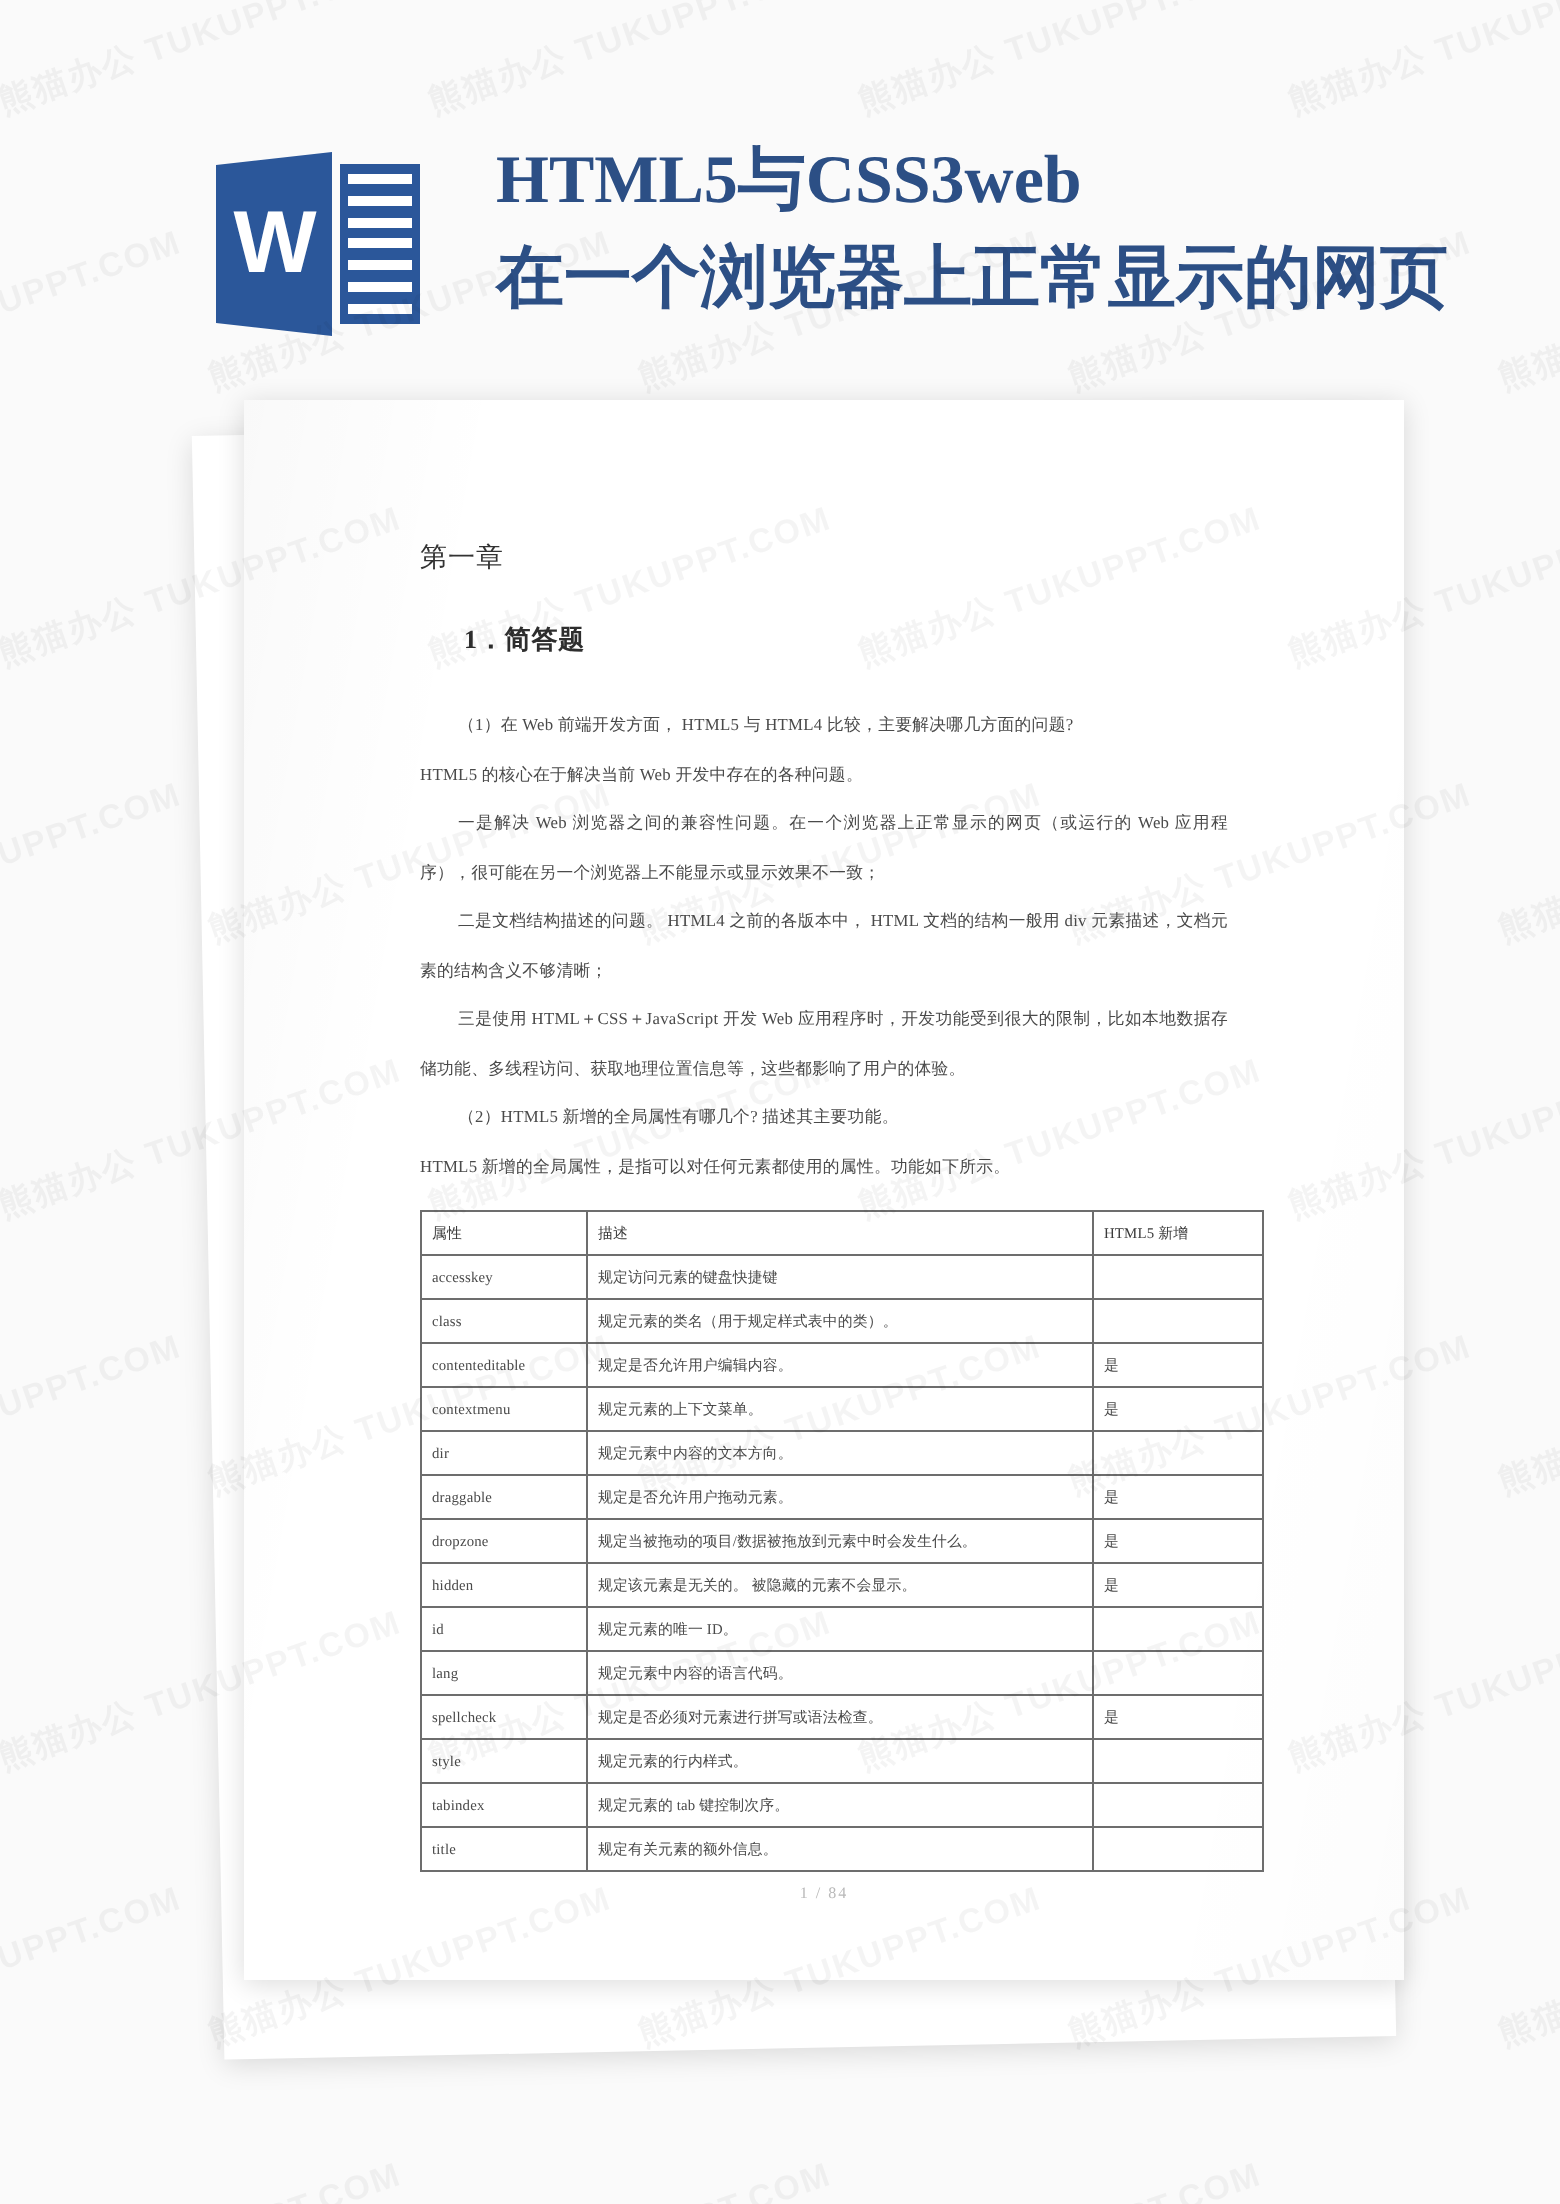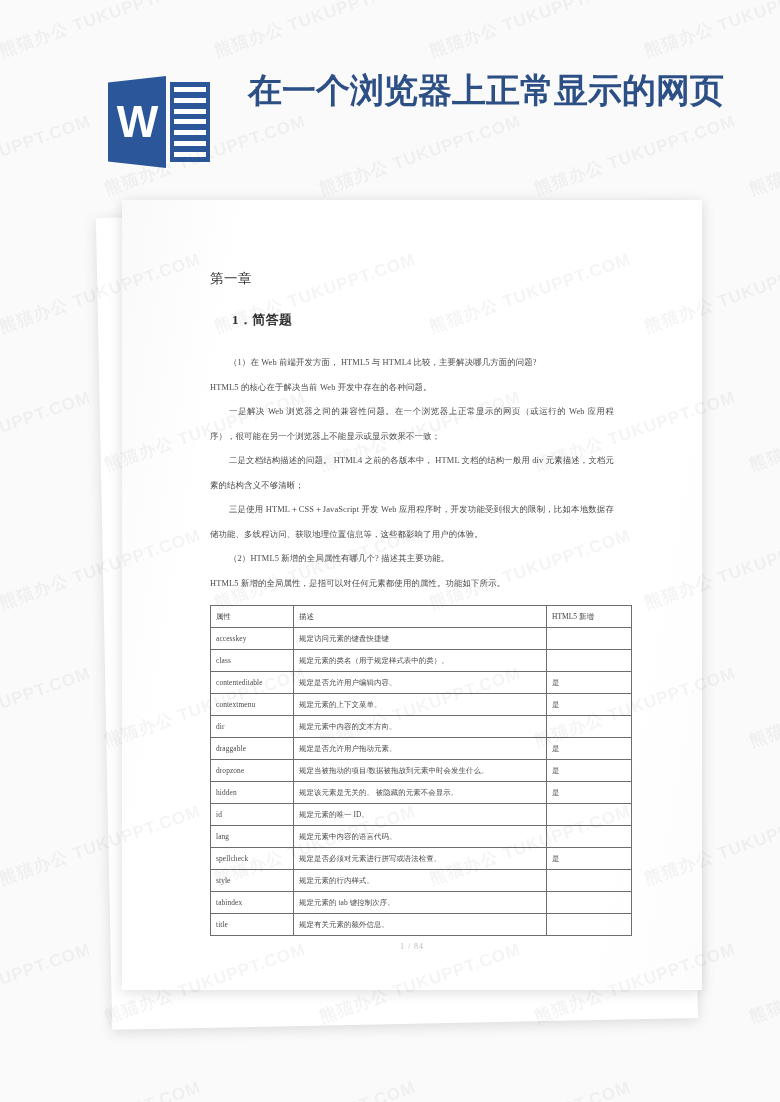--- a/index.html
+++ b/index.html
@@ -247,20 +247,21 @@
       <div class="wi-line"></div>
       <div class="wi-line"></div>
       <div class="wi-line"></div>
       <div class="wi-line"></div>
       <div class="wi-line"></div>
       <div class="wi-line"></div>
     </div>
   </div>
 
   <div class="title-block">
+    <div class="title-line">HTML5与CSS3web</div>
     <div class="title-line">在一个浏览器上正常显示的网页</div>
   </div>
 
 </div>
 
 <div class="sheet-stack">
 
   <div class="sheet-back"></div>
 
   <div class="sheet-front">

